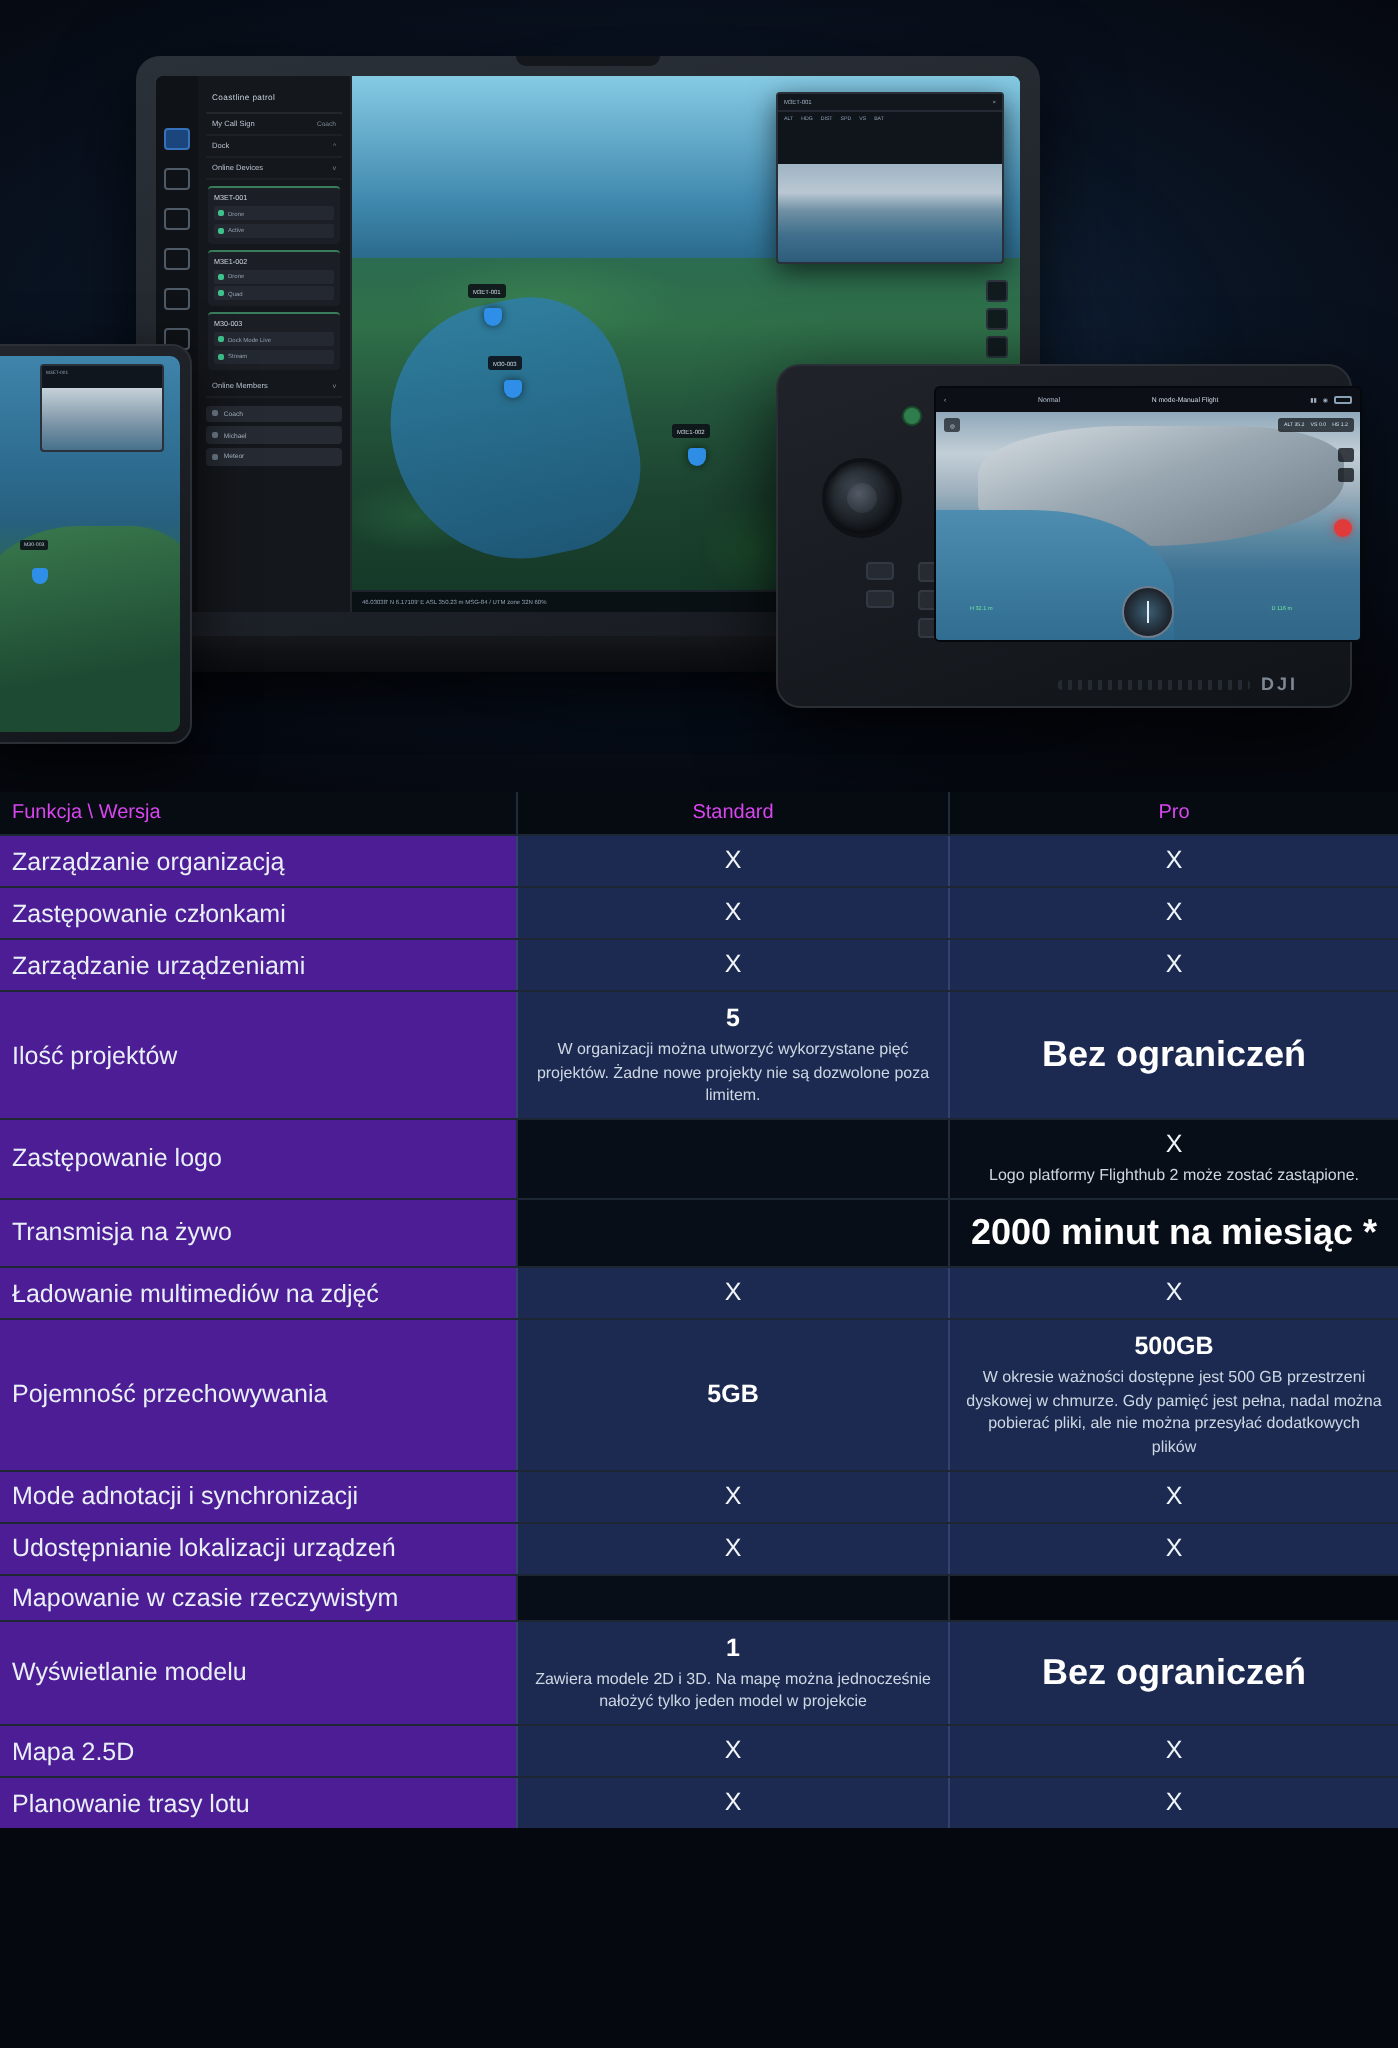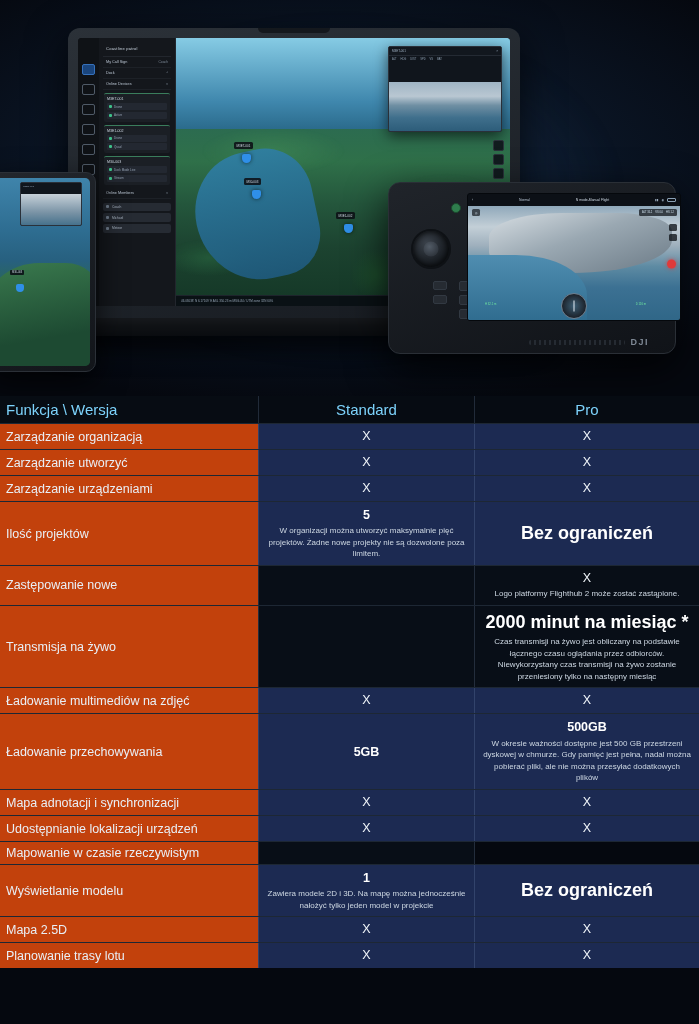--- a/index.html
+++ b/index.html
@@ -280,38 +280,38 @@
   
   .tbl{ position:absolute; left:0; top:396px; width:699px; }
   .row{
     display:flex; width:100%; border-bottom:1px solid rgba(120,150,185,.22);
     min-height:22px;
   }
   .row:last-of-type{ border-bottom:none; }
   .c-feat{
     width:258px; flex:0 0 258px; padding:4px 6px;
     display:flex; align-items:center;
-    font-size:12.5px; color:#e9eff6; background:#c2410c;
+    font-size:12.5px; color:#e9eff6; background:#4c1d95;
   }
   .c-std{
     width:217px; flex:0 0 217px; padding:5px 8px; text-align:center;
     display:flex; flex-direction:column; align-items:center; justify-content:center;
     background:#1c2a52; border-left:1px solid rgba(130,160,195,.22);
     border-right:1px solid rgba(130,160,195,.22);
   }
   .c-pro{
     flex:1 1 auto; padding:5px 8px; text-align:center;
     display:flex; flex-direction:column; justify-content:center;
     background:#1c2a52;
   }
   .c-std.dark, .c-pro.dark{ background:#080e17; }
   .c-std.hdr, .c-pro.hdr{ background:#060b12; }
   .row.header{ min-height:20px; }
   .row.header .c-feat{ background:#070c13; }
-  .hdr-txt{ font-size:15px; color:#7dd3fc; }
+  .hdr-txt{ font-size:10px; color:#d946ef; }
   .mark{ font-size:12.5px; color:#f0f5fa; line-height:1.2; }
   .big{ font-size:12.5px; font-weight:bold; color:#ffffff; line-height:1.3; }
   .big.lg{ font-size:18px; }
   .note{
     font-size:8px; color:#cdd7e2; line-height:1.45; margin-top:2px; max-width:215px;
   }
   .c-pro .note{ max-width:210px; }
 
   
   .footnote{
@@ -541,21 +541,21 @@
           </div>
           <div class="c-std">
             <div class="mark">X</div>
           </div>
           <div class="c-pro">
             <div class="mark">X</div>
           </div>
         </div>
         <div class="row">
           <div class="c-feat">
-            <span>Zarządzanie utworzyć</span>
+            <span>Zastępowanie członkami</span>
           </div>
           <div class="c-std">
             <div class="mark">X</div>
           </div>
           <div class="c-pro">
             <div class="mark">X</div>
           </div>
         </div>
         <div class="row">
           <div class="c-feat">
@@ -567,76 +567,75 @@
           <div class="c-pro">
             <div class="mark">X</div>
           </div>
         </div>
         <div class="row">
           <div class="c-feat">
             <span>Ilość projektów</span>
           </div>
           <div class="c-std">
             <div class="big">5</div>
-            <div class="note">W organizacji można utworzyć maksymalnie pięć projektów. Żadne nowe projekty nie są dozwolone poza limitem.</div>
+            <div class="note">W organizacji można utworzyć wykorzystane pięć projektów. Żadne nowe projekty nie są dozwolone poza limitem.</div>
           </div>
           <div class="c-pro">
             <div class="big lg">Bez ograniczeń</div>
           </div>
         </div>
         <div class="row">
           <div class="c-feat">
-            <span>Zastępowanie nowe</span>
+            <span>Zastępowanie logo</span>
           </div>
           <div class="c-std dark">
             <div class="big"></div>
           </div>
           <div class="c-pro dark">
             <div class="mark">X</div>
             <div class="note">Logo platformy Flighthub 2 może zostać zastąpione.</div>
           </div>
         </div>
         <div class="row">
           <div class="c-feat">
             <span>Transmisja na żywo</span>
           </div>
           <div class="c-std dark">
             <div class="big"></div>
           </div>
           <div class="c-pro dark">
             <div class="big lg">2000 minut na miesiąc *</div>
-            <div class="note">Czas transmisji na żywo jest obliczany na podstawie łącznego czasu oglądania przez odbiorców. Niewykorzystany czas transmisji na żywo zostanie przeniesiony tylko na następny miesiąc</div>
           </div>
         </div>
         <div class="row">
           <div class="c-feat">
             <span>Ładowanie multimediów na zdjęć</span>
           </div>
           <div class="c-std">
             <div class="mark">X</div>
           </div>
           <div class="c-pro">
             <div class="mark">X</div>
           </div>
         </div>
         <div class="row">
           <div class="c-feat">
-            <span>Ładowanie przechowywania</span>
+            <span>Pojemność przechowywania</span>
           </div>
           <div class="c-std">
             <div class="big">5GB</div>
           </div>
           <div class="c-pro">
             <div class="big">500GB</div>
             <div class="note">W okresie ważności dostępne jest 500 GB przestrzeni dyskowej w chmurze. Gdy pamięć jest pełna, nadal można pobierać pliki, ale nie można przesyłać dodatkowych plików</div>
           </div>
         </div>
         <div class="row">
           <div class="c-feat">
-            <span>Mapa adnotacji i synchronizacji</span>
+            <span>Mode adnotacji i synchronizacji</span>
           </div>
           <div class="c-std">
             <div class="mark">X</div>
           </div>
           <div class="c-pro">
             <div class="mark">X</div>
           </div>
         </div>
         <div class="row">
           <div class="c-feat">

